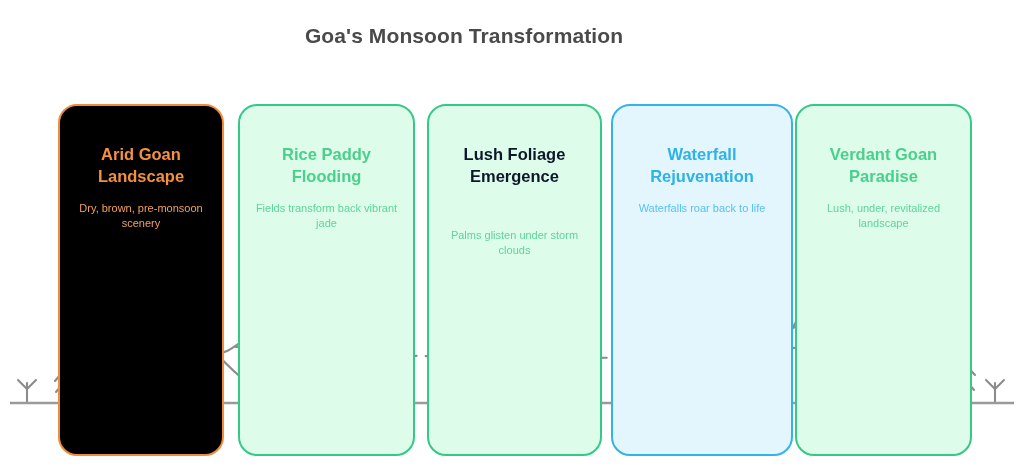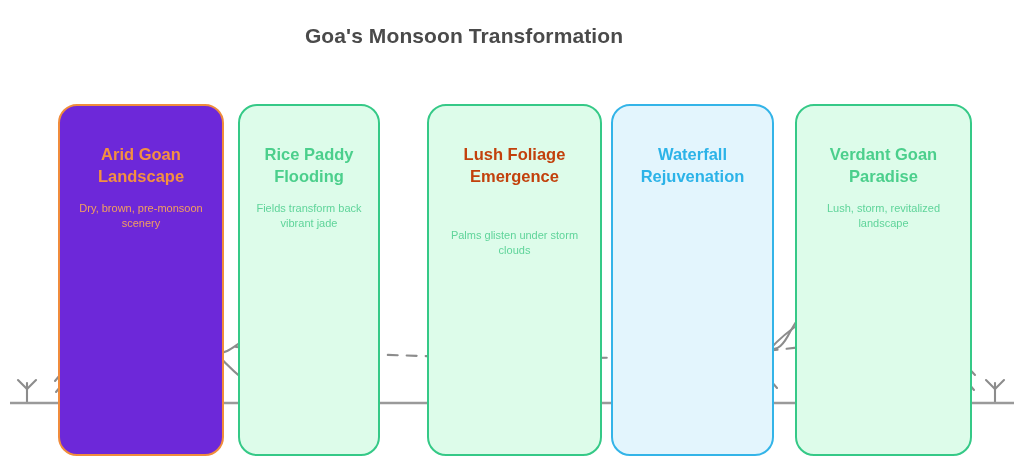--- a/index.html
+++ b/index.html
@@ -162,37 +162,38 @@
       <g>
         <path d="M995 403 L995 383"></path>
         <path d="M995 389 L986 380"></path>
         <path d="M995 389 L1004 380"></path>
       </g>
     </g>
 
     <path d="M10 403 L1014 403" stroke="#9a9a9a" stroke-width="2.6" fill="none"></path>
   </svg>
 
-  <div class="card" style="left:58px;width:166px;background:#6d28d9;border-color:#f08c3c;">
+  <div class="card" style="left:58px;width:166px;background:#000000;border-color:#f08c3c;">
     <div class="card-title" style="color:#f49040;">Arid Goan Landscape</div>
     <div class="card-sub" style="color:#f3a05e;">Dry, brown, pre-monsoon scenery</div>
   </div>
 
-  <div class="card" style="left:238px;width:142px;background:#ddfcea;border-color:#35c987;">
+  <div class="card" style="left:238px;width:177px;background:#ddfcea;border-color:#35c987;">
     <div class="card-title" style="color:#4bcf8c;">Rice Paddy Flooding</div>
     <div class="card-sub" style="color:#5fd49a;">Fields transform back vibrant jade</div>
   </div>
 
   <div class="card" style="left:427px;width:175px;background:#ddfcea;border-color:#35c987;">
-    <div class="card-title" style="color:#c2410c;">Lush Foliage Emergence</div>
+    <div class="card-title" style="color:#0f172a;">Lush Foliage Emergence</div>
     <div class="card-sub" style="color:#5fd49a;margin-top:40px;">Palms glisten under storm clouds</div>
   </div>
 
-  <div class="card" style="left:611px;width:163px;background:#e3f5fd;border-color:#33b4e8;">
+  <div class="card" style="left:611px;width:182px;background:#e3f5fd;border-color:#33b4e8;">
     <div class="card-title" style="color:#2cb3e8;">Waterfall Rejuvenation</div>
+    <div class="card-sub" style="color:#59c2ec;">Waterfalls roar back to life</div>
   </div>
 
   <div class="card" style="left:795px;width:177px;background:#ddfcea;border-color:#35c987;">
     <div class="card-title" style="color:#4bcf8c;text-align:center;">Verdant Goan Paradise</div>
-    <div class="card-sub" style="color:#5fd49a;">Lush, storm, revitalized landscape</div>
+    <div class="card-sub" style="color:#5fd49a;">Lush, under, revitalized landscape</div>
   </div>
 
 </div>
 
 </body></html>

